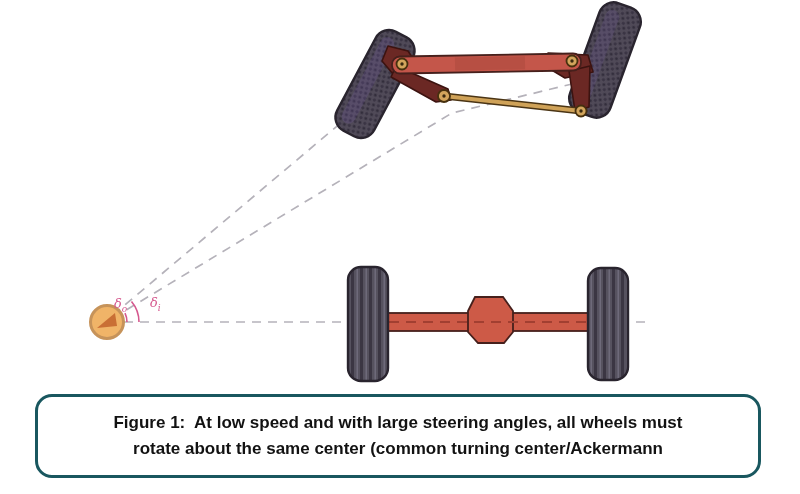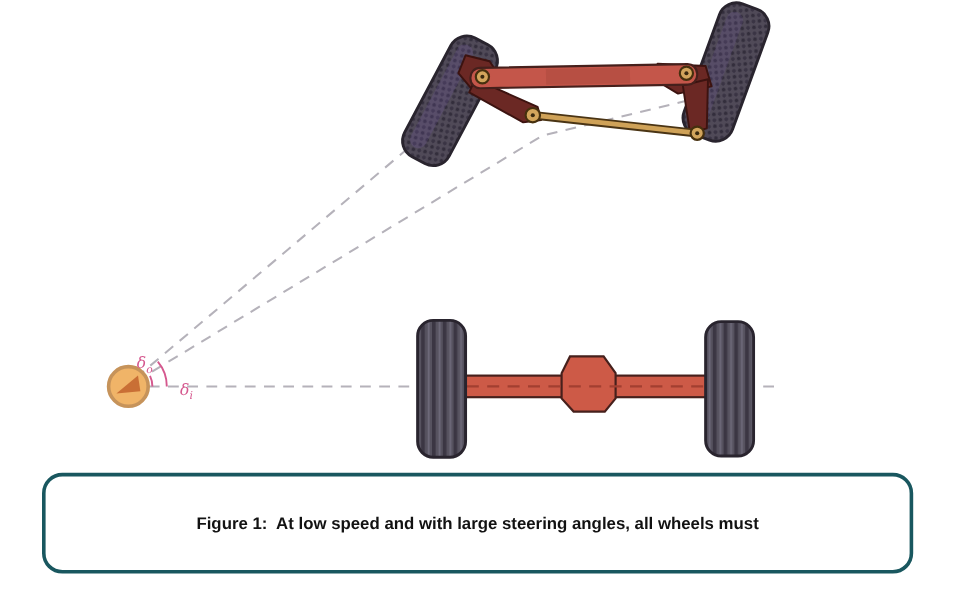--- a/index.html
+++ b/index.html
@@ -18,21 +18,21 @@
     font-size:13px;line-height:13px;
   }
   .angle-label sub{font-size:9px;line-height:9px;}
   .caption-box{
     position:absolute;left:35px;top:394px;width:726px;height:84px;
     box-sizing:border-box;border:3px solid #19575f;border-radius:17px;
     background:#ffffff;display:flex;flex-direction:column;
     align-items:center;justify-content:center;
   }
   .caption-line{
-    font-size:14px;font-weight:bold;color:#121212;line-height:26px;
+    font-size:17px;font-weight:bold;color:#121212;line-height:26px;
     white-space:pre;text-align:right;
   }
 </style>
 </head>
 <body>
 
 <div class="stage">
 
   <svg width="800" height="494" viewBox="0 0 800 494">
     <defs>
@@ -114,20 +114,21 @@
       <polygon points="97,328 115,313 117,326" fill="#c96f35"></polygon>
     </g>
 
     <g stroke="#d5588e" stroke-width="1.6" fill="none">
       <path d="M127,322 A20,20 0 0 0 125,313.2"></path>
       <path d="M139,322 A32,32 0 0 0 131.5,301.4"></path>
     </g>
   </svg>
 
   <span class="angle-label" style="left:114px;top:297px;"><span>δ</span><sub>o</sub></span>
-  <span class="angle-label" style="left:150px;top:296px;margin-top:23px;"><span>δ</span><sub>i</sub></span>
+  <span class="angle-label" style="left:150px;top:296px;"><span>δ</span><sub>i</sub></span>
 
 
   <div class="caption-box">
     <div class="caption-line">Figure 1:  At low speed and with large steering angles, all wheels must</div>
+    <div class="caption-line">rotate about the same center (common turning center/Ackermann</div>
   </div>
 
 </div>
 
 </body></html>

